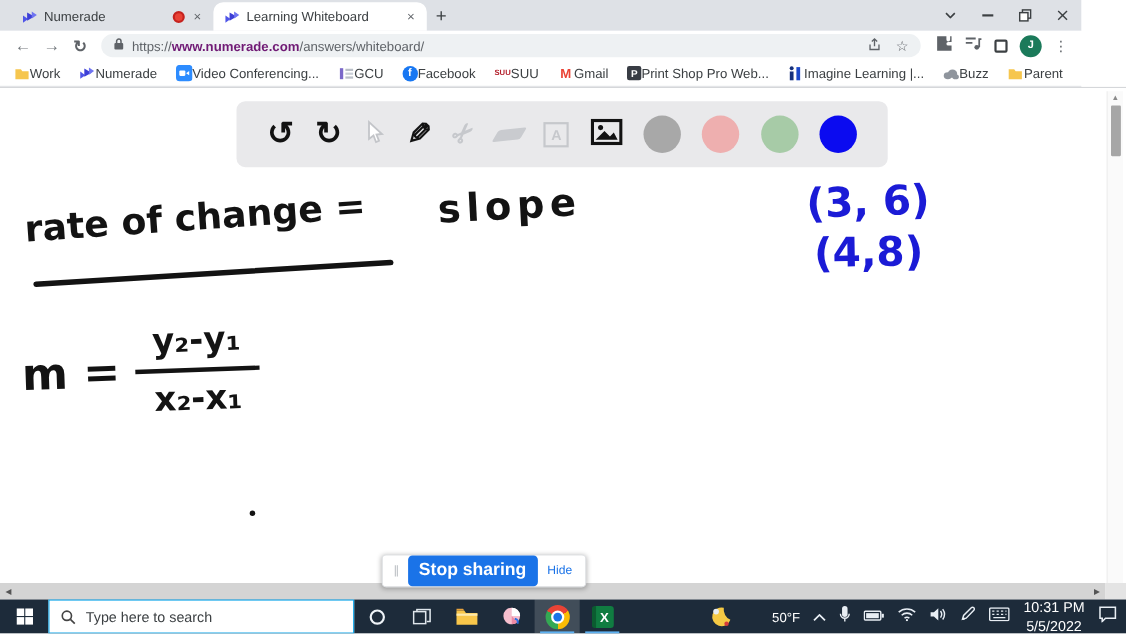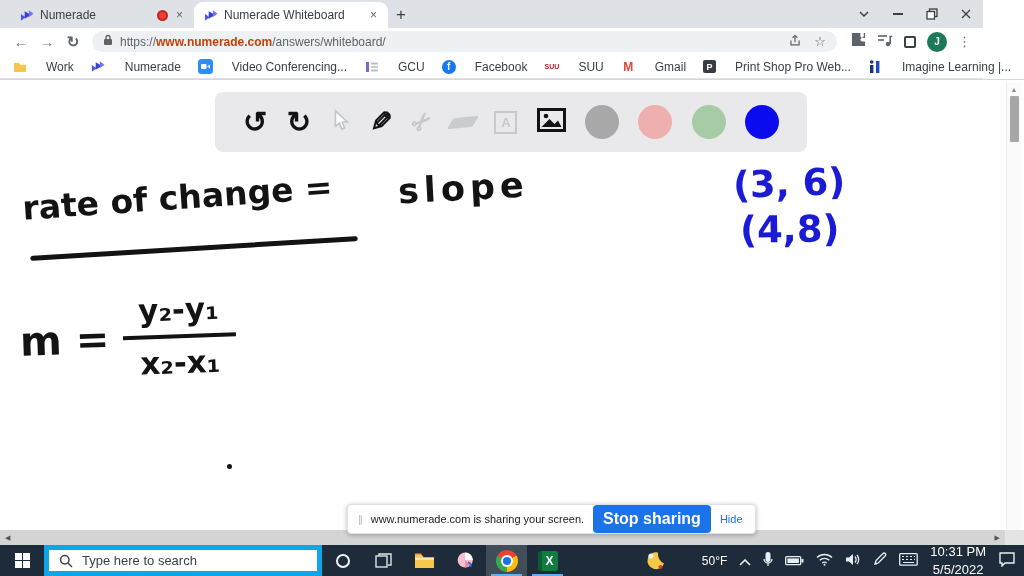--- a/index.html
+++ b/index.html
@@ -16,31 +16,31 @@
   .newtab { width:26px; height:26px; display:flex; align-items:center; justify-content:center; font-size:17px; color:#3c4043; }
   .winctl { margin-left:auto; display:flex; height:28px; }
   .winbtn { width:34px; height:28px; display:flex; align-items:center; justify-content:center; color:#3c4043; }
   .minbar { width:10px; height:1.5px; background:#3c4043; }
 
   
   .navbar { height:27px; background:#fff; display:flex; align-items:center; padding:0 8px; }
   .navico { width:26px; text-align:center; color:#73787d; font-size:15px; font-weight:bold; }
   .navico.reload { color:#5f6368; }
   .omnibox { flex:1; max-width:788px; height:21px; background:#eef1f3; border-radius:11px; display:flex; align-items:center; padding:0 11px; gap:7px; margin:0 6px; font-size:12px; }
-  .url-scheme,.url-path { color:#5f6368; } .url-domain { color:#c2410c; font-weight:bold;margin-top:24px; }
+  .url-scheme,.url-path { color:#5f6368; } .url-domain { color:#701a75; font-weight:bold;margin-top:24px; }
   .omni-right { margin-left:auto; display:flex; align-items:center; gap:12px; }
   .star { color:#5f6368; font-size:13px; }
   .extrow { display:flex; align-items:center; gap:11px; padding:0 4px 0 8px; }
   .sq-ext { width:12px; height:12px; border:2px solid #3c4043; border-radius:2px; background:#fff; }
   .avatar { width:20px; height:20px; border-radius:50%; background:#1b7a5a; color:#fff; font-size:10px; font-weight:bold; display:flex; align-items:center; justify-content:center; }
   .kebab { color:#5f6368; font-size:13px; }
 
   
   .bmbar { height:24px; background:#fff; display:flex; align-items:center; gap:17px; padding:0 12px; font-size:12px; color:#3c4043; border-bottom:1px solid #e1e3e6; }
-  .bm { display:flex; align-items:center; gap:19px; white-space:nowrap; }
+  .bm { display:flex; align-items:center; gap:0; white-space:nowrap; }
   .fav { width:15px; height:15px; display:flex; align-items:center; justify-content:center; flex:none; }
   .fav.fb { background:#1877f2; border-radius:50%; color:#fff; font-size:10px; font-weight:bold; width:14px; height:14px; }
   .fav.suu { color:#b3202c; font-size:7px; font-weight:bold; letter-spacing:0; }
   .fav.gm { color:#ea4335; font-size:12px; font-weight:bold; }
   .fav.ps { background:#383c44; border-radius:2px; color:#fff; font-size:9px; font-weight:bold; width:13px; height:13px; }
 
   
   .page { position:absolute; top:79px; left:0; width:1024px; height:466px; background:#fff; border-top:1px solid #d5d7da; }
   .wbtools { position:absolute; left:215px; top:12px; width:592px; height:60px; background:#e9e9eb; border-radius:8px; display:flex; align-items:center; justify-content:space-between; padding:0 28px; }
   .tgl { font-size:29px; font-weight:bold; color:#121212; line-height:1; }
@@ -78,21 +78,21 @@
   
   .banner { position:absolute; left:347px; top:424px; height:30px; background:#fff; border:1px solid #dfe1e4; border-radius:4px; box-shadow:0 1px 5px rgba(0,0,0,.28); display:flex; align-items:center; gap:9px; padding:0 10px; }
   .drag { color:#b9bdc2; font-size:11px; letter-spacing:-1px; }
   .bmsg { font-size:11px; color:#202124; }
   .stopbtn { background:#1a73e8; color:#fff; font-size:16px; font-weight:bold; border:none; border-radius:4px; padding:5px 10px; }
   .hidelnk { color:#1a73e8; font-size:11px; padding-right:2px; }
 
   
   .taskbar { position:absolute; left:0; top:545px; width:1024px; height:31px; background:#1d2b3a; display:flex; align-items:stretch; }
   .startbtn { width:44px; display:flex; align-items:center; justify-content:center; }
-  .tsearch { position:relative; width:278px; background:#fff; border:5px solid #0ea5e9; display:flex; align-items:center; }
+  .tsearch { position:relative; width:278px; background:#fff; border:1px solid #0ea5e9; display:flex; align-items:center; }
   .tsearch input { width:100%; height:100%; border:none; outline:none; background:transparent; font-size:13px; padding-left:33px; font-family:"Liberation Sans", sans-serif; color:#202124; }
   .tsearch input::placeholder { color:#3c4043; }
   .tsearch svg { position:absolute; left:10px; }
   .tapp { width:41px; display:flex; align-items:center; justify-content:center; position:relative; }
   .tapp.active { background:rgba(255,255,255,.16); }
   .uline { position:absolute; bottom:0; left:5px; right:5px; height:2.5px; background:#5fb2f2; }
   .excel-ico { width:20px; height:20px; background:#107c41; color:#fff; font-weight:bold; font-size:12px; display:flex; align-items:center; justify-content:center; border-radius:3px; border-left:4px solid #0b5c30; }
   .chrome-ico { width:22px; height:22px; border-radius:50%; background:conic-gradient(from -60deg,#ea4335 0 120deg,#fbbc05 120deg 240deg,#34a853 240deg 360deg); display:flex; align-items:center; justify-content:center; }
   .chrome-ico .w { width:12px; height:12px; border-radius:50%; background:#fff; display:flex; align-items:center; justify-content:center; }
   .chrome-ico .b { width:8px; height:8px; border-radius:50%; background:#1a73e8; }
@@ -120,21 +120,21 @@
       <span class="tab-x">×</span>
     </div>
     <div class="tab active">
       <span class="fav">
         <svg width="14" height="13" viewBox="0 0 15 13">
             <path d="M1 12 L1 5 L6 8.5z" fill="#4f55e8"></path>
             <path d="M5 10 L5 2 L12 6z" fill="#3d3fd6"></path>
             <path d="M9.5 8 L9.5 1 L14.5 4.5z" fill="#6f74f0"></path>
           </svg>
       </span>
-      <span class="ttl">Numerade Whiteboard</span>
+      <span class="ttl">Learning Whiteboard</span>
       <span class="tab-x">×</span>
     </div>
     <div class="newtab">+</div>
     <div class="winctl">
       <div class="winbtn">
         <svg width="10" height="6" viewBox="0 0 10 6">
             <polyline points="1,1 5,5 9,1" fill="none" stroke="#3c4043" stroke-width="1.5"></polyline>
           </svg>
       </div>
       <div class="winbtn">
@@ -336,21 +336,20 @@
       <span class="vthumb"></span>
     </div>
     <div class="hscroll">
       <span class="arr">◀</span>
       <span class="arr">▶</span>
     </div>
     <div class="hcorner"></div>
 
     <div class="banner">
       <span class="drag">||</span>
-      <span class="bmsg">www.numerade.com is sharing your screen.</span>
       <button class="stopbtn">Stop sharing</button>
       <span class="hidelnk">Hide</span>
     </div>
   </div>
 
   <div class="taskbar">
     <div class="startbtn">
       <svg width="15" height="15" viewBox="0 0 15 15">
           <rect x="0" y="0" width="7" height="7" fill="#fff"></rect>
           <rect x="8" y="0" width="7" height="7" fill="#fff"></rect>

